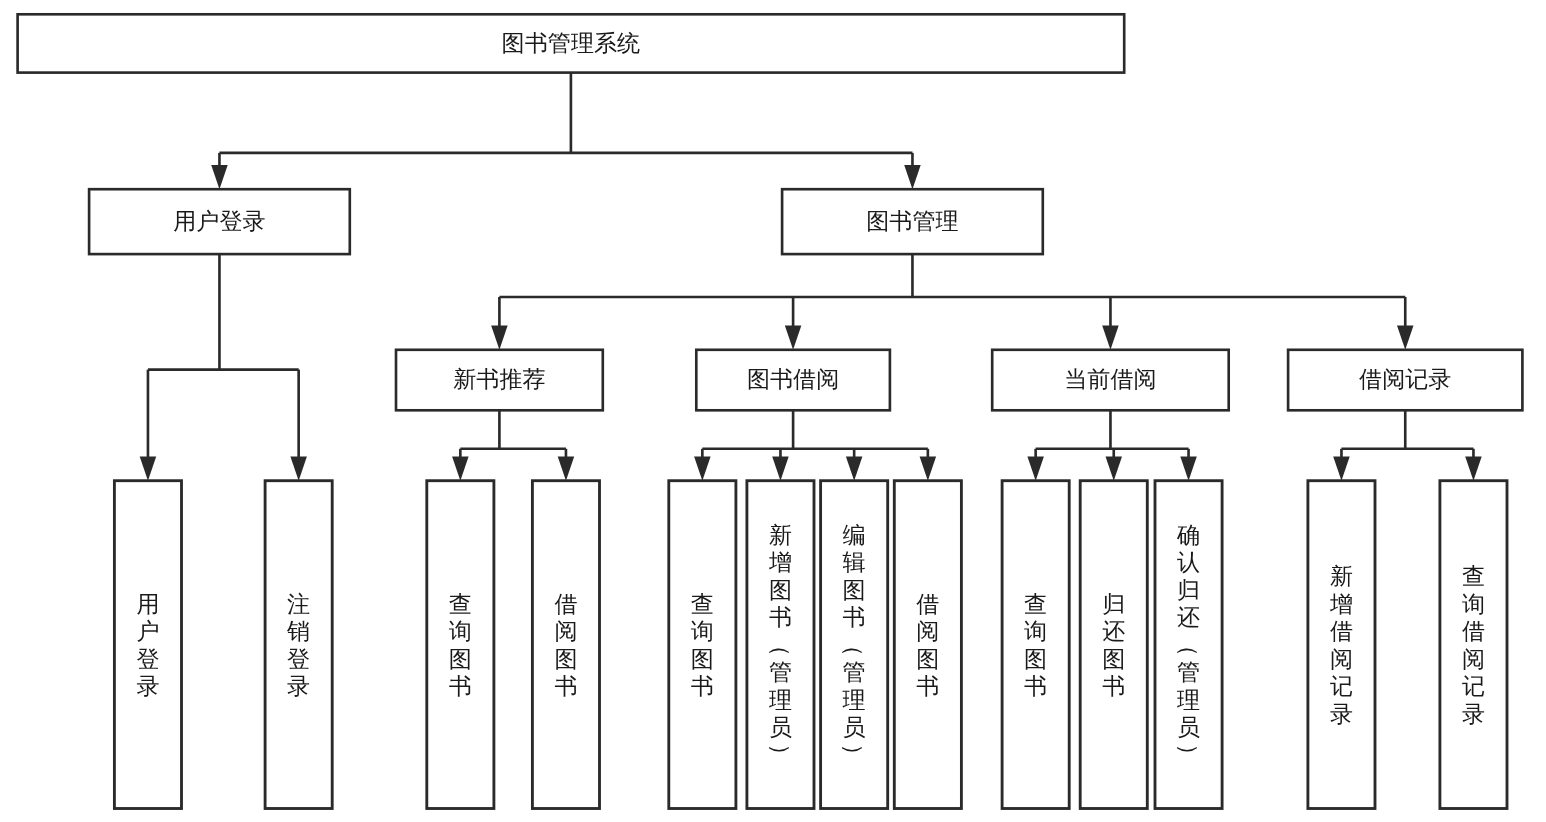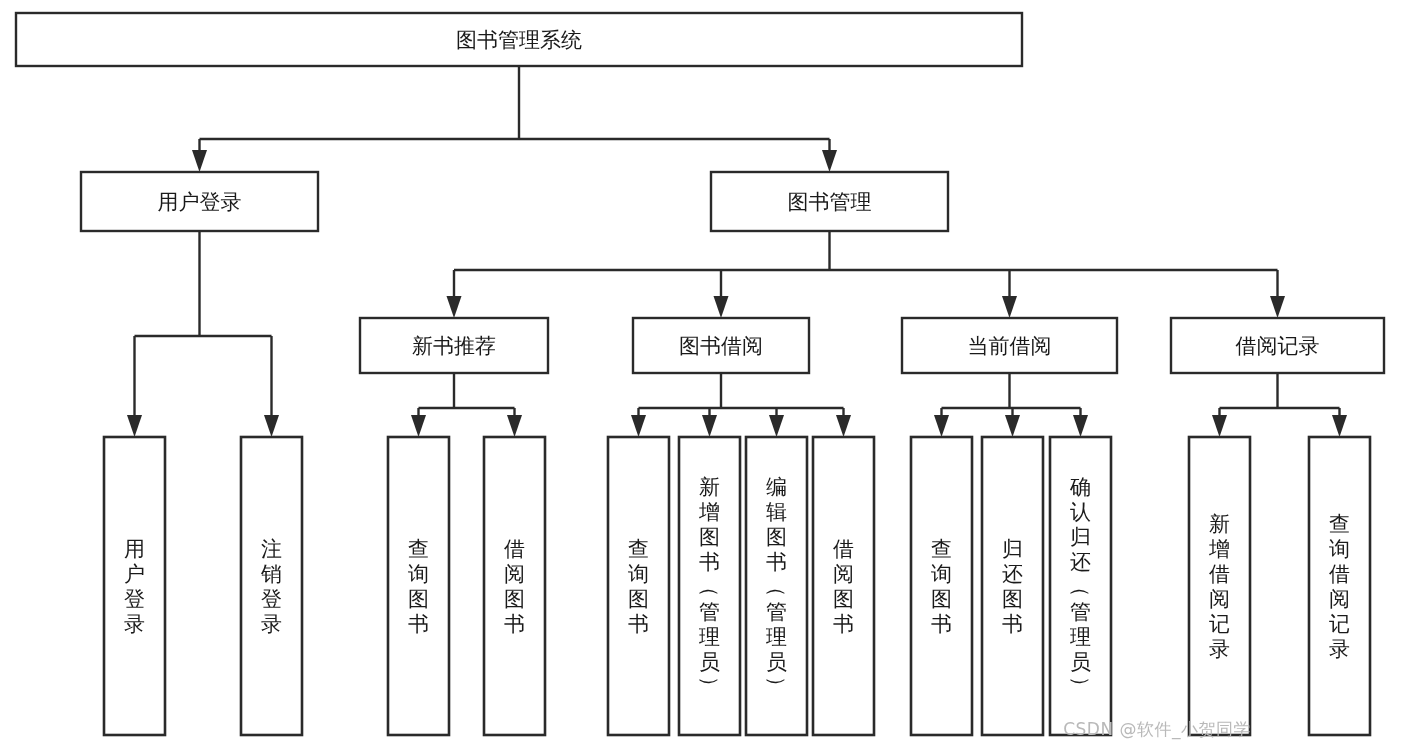--- a/index.html
+++ b/index.html
@@ -302,14 +302,13 @@
             <text class="node-label-v-char" x="1339.5" y="531">查</text>
             <text class="node-label-v-char" x="1339.5" y="556">询</text>
             <text class="node-label-v-char" x="1339.5" y="581">借</text>
             <text class="node-label-v-char" x="1339.5" y="606">阅</text>
             <text class="node-label-v-char" x="1339.5" y="631">记</text>
             <text class="node-label-v-char" x="1339.5" y="656">录</text>
           </g>
         </g>
       </g>
   </svg>
-  <div class="watermark">CSDN @软件_小贺同学</div>
 </div>
 
 </body></html>

